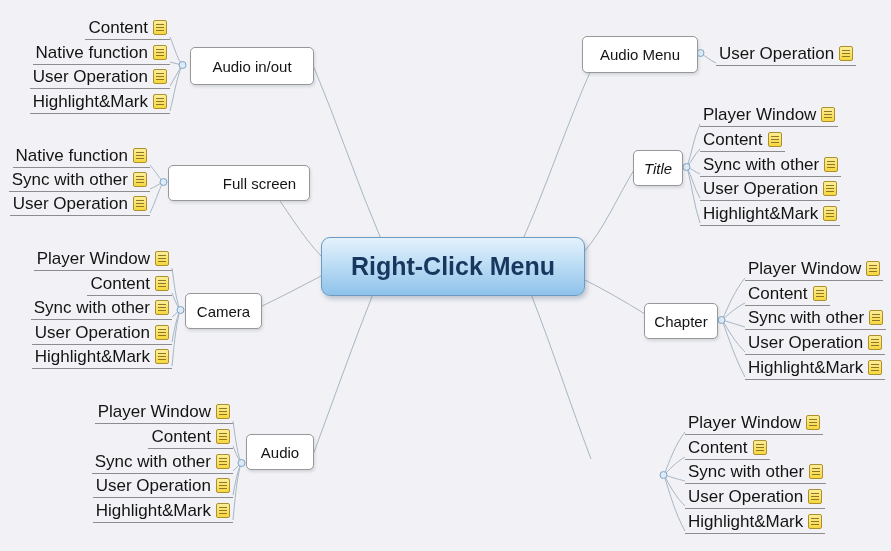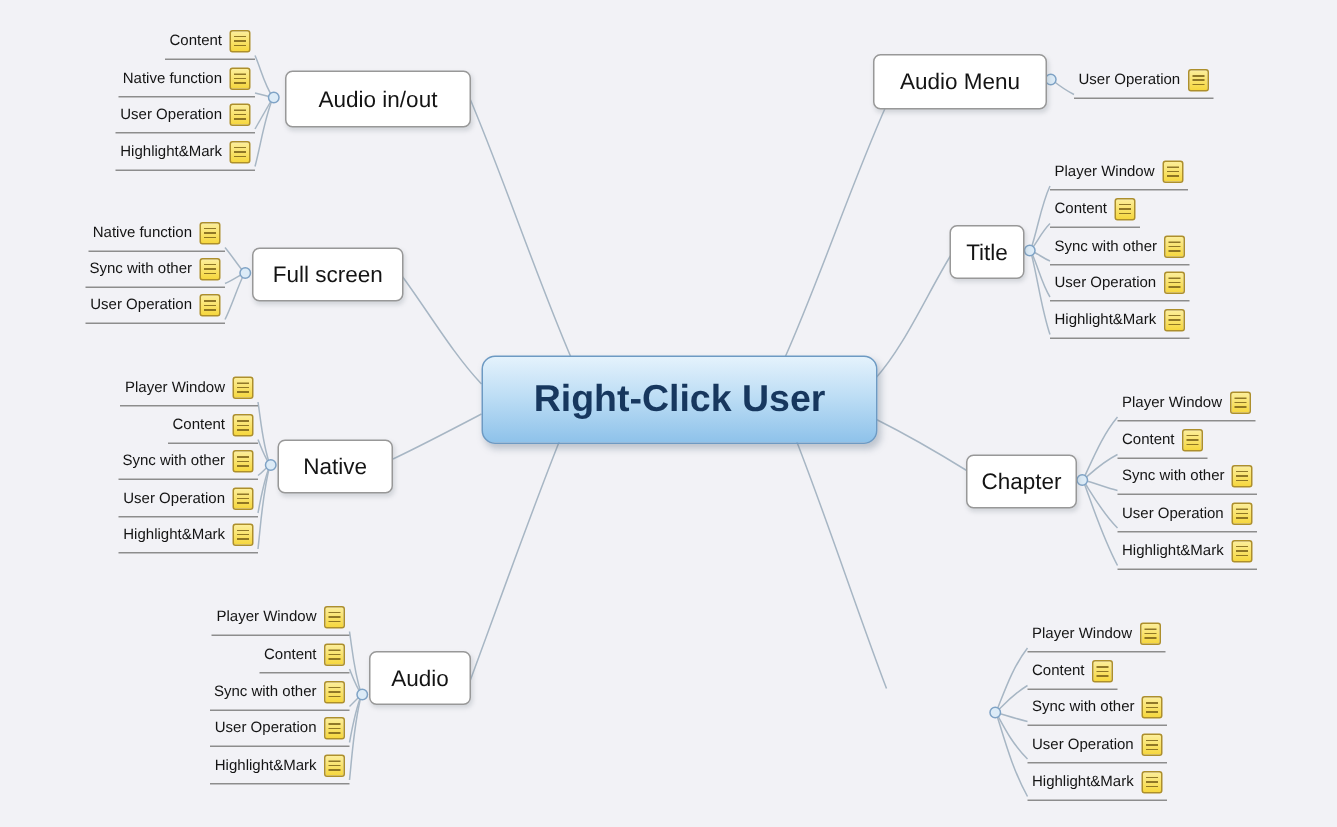--- a/index.html
+++ b/index.html
@@ -39,21 +39,21 @@
     font-size:15px; color:#141414;
     box-shadow:1px 2px 3px rgba(120,130,140,.25);
     white-space:nowrap;
   }
   .sub{
     position:absolute;
     display:flex; align-items:center; gap:5px;
     height:19px;
     padding:0 3px 2px 3px;
     border-bottom:1px solid #8d8d8d;
-    font-size:10px; color:#141414;
+    font-size:17px; color:#141414;
     white-space:nowrap;
   }
   .note-icon{
     display:inline-block;
     width:12px; height:13px;
     border:1px solid #ad8f2c;
     border-radius:2px;
     background:linear-gradient(180deg,#fcee9a,#f6d73e);
     position:relative;
     flex:0 0 auto;
@@ -128,36 +128,36 @@
       <circle cx="700.5" cy="53" r="3.5"></circle>
       <circle cx="686.5" cy="167" r="3.5"></circle>
       <circle cx="163.5" cy="182" r="3.5"></circle>
       <circle cx="180.5" cy="310" r="3.5"></circle>
       <circle cx="721.5" cy="320" r="3.5"></circle>
       <circle cx="241.5" cy="463" r="3.5"></circle>
       <circle cx="663.5" cy="475" r="3.5"></circle>
     </g>
   </svg>
 
-  <div class="root-topic">Right-Click User</div>
+  <div class="root-topic">Right-Click Menu</div>
 
   <div class="topic" style="left:190px;top:47px;width:122px;height:36px;">
       <span>Audio in/out</span>
     </div>
   <div class="topic" style="left:582px;top:36px;width:114px;height:35px;">
       <span>Audio Menu</span>
     </div>
-  <div class="topic" style="left:633px;top:150px;width:48px;height:34px;">
+  <div class="topic" style="left:633px;top:150px;width:48px;height:34px;font-style:italic;">
       <span>Title</span>
     </div>
-  <div class="topic" style="left:168px;top:165px;width:99px;height:34px;">
+  <div class="topic" style="left:168px;top:165px;width:99px;height:34px;padding-left:41px;">
       <span>Full screen</span>
     </div>
   <div class="topic" style="left:185px;top:293px;width:75px;height:34px;">
-      <span>Native</span>
+      <span>Camera</span>
     </div>
   <div class="topic" style="left:644px;top:303px;width:72px;height:34px;">
       <span>Chapter</span>
     </div>
   <div class="topic" style="left:246px;top:434px;width:66px;height:34px;text-align:right;">
       <span>Audio</span>
     </div>
 
   <div class="sub" style="right:721px;top:18px;">
       <span>Content</span>

